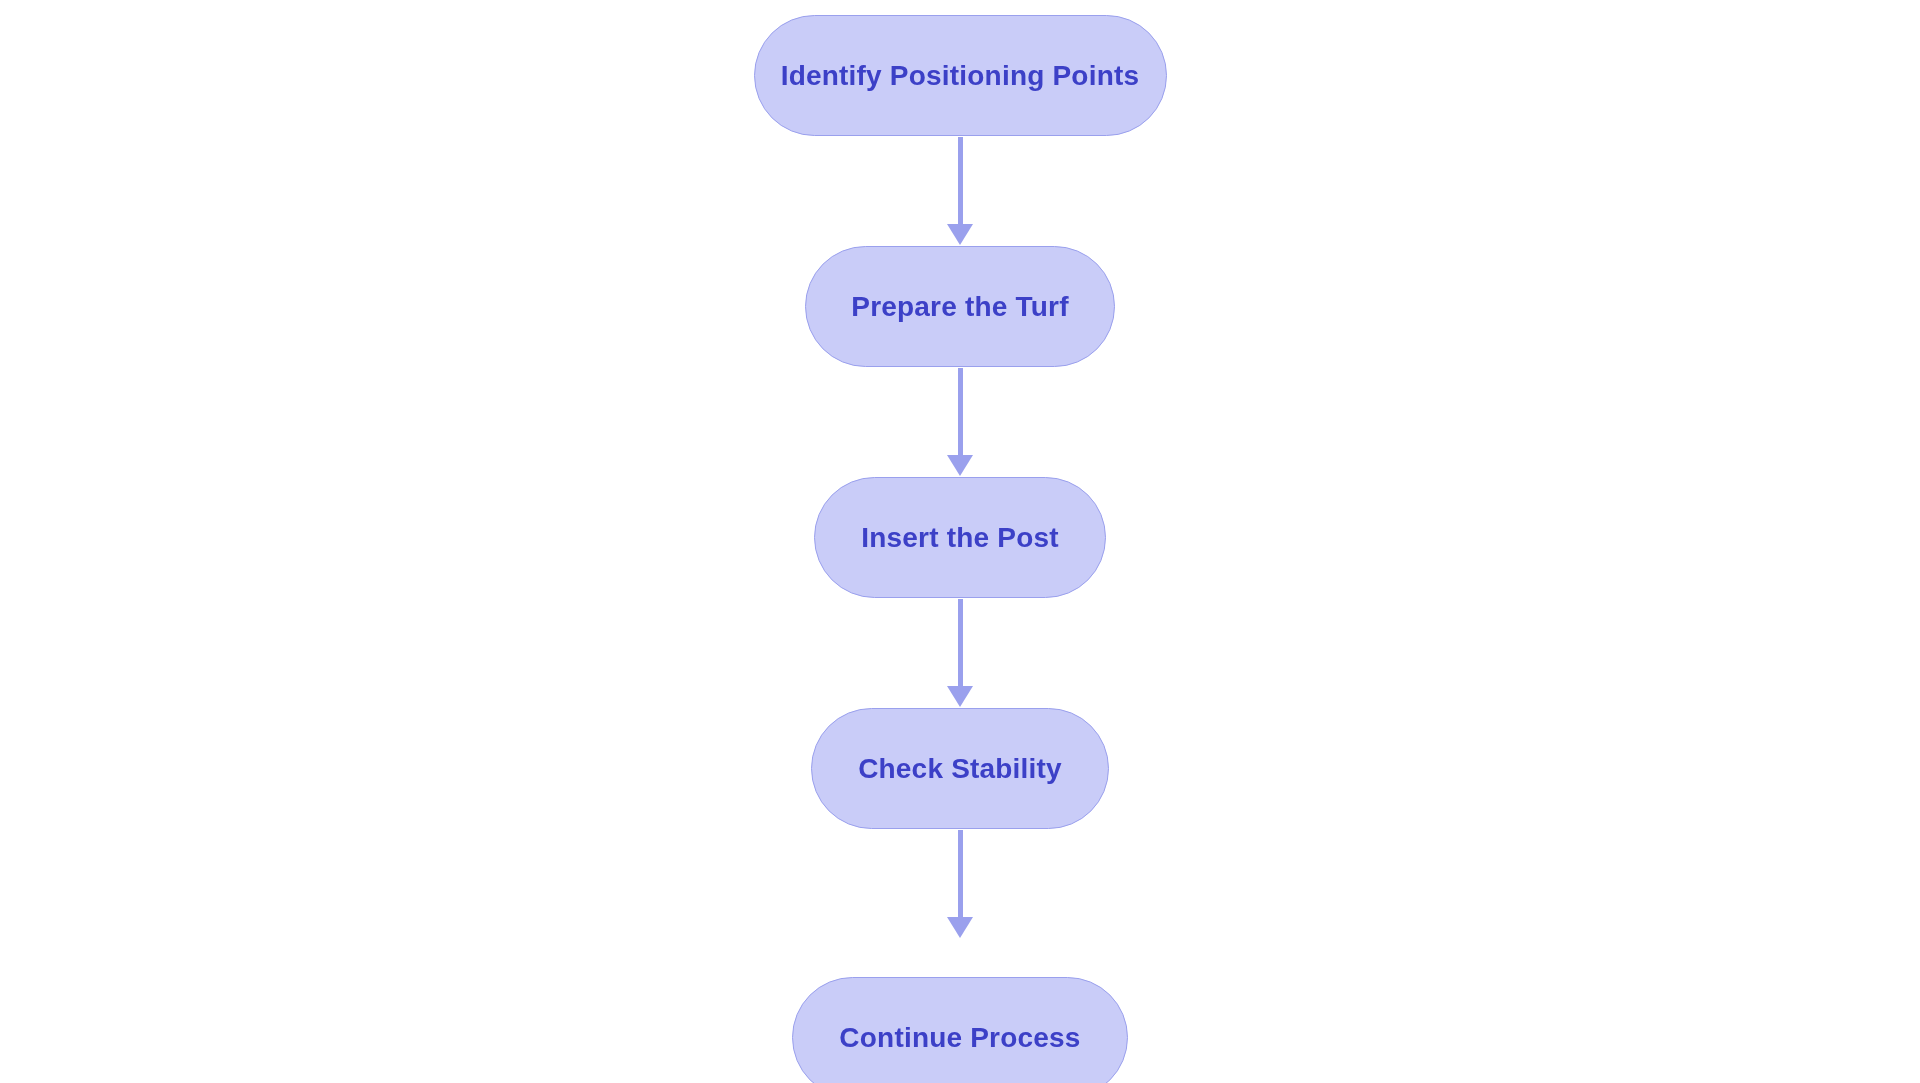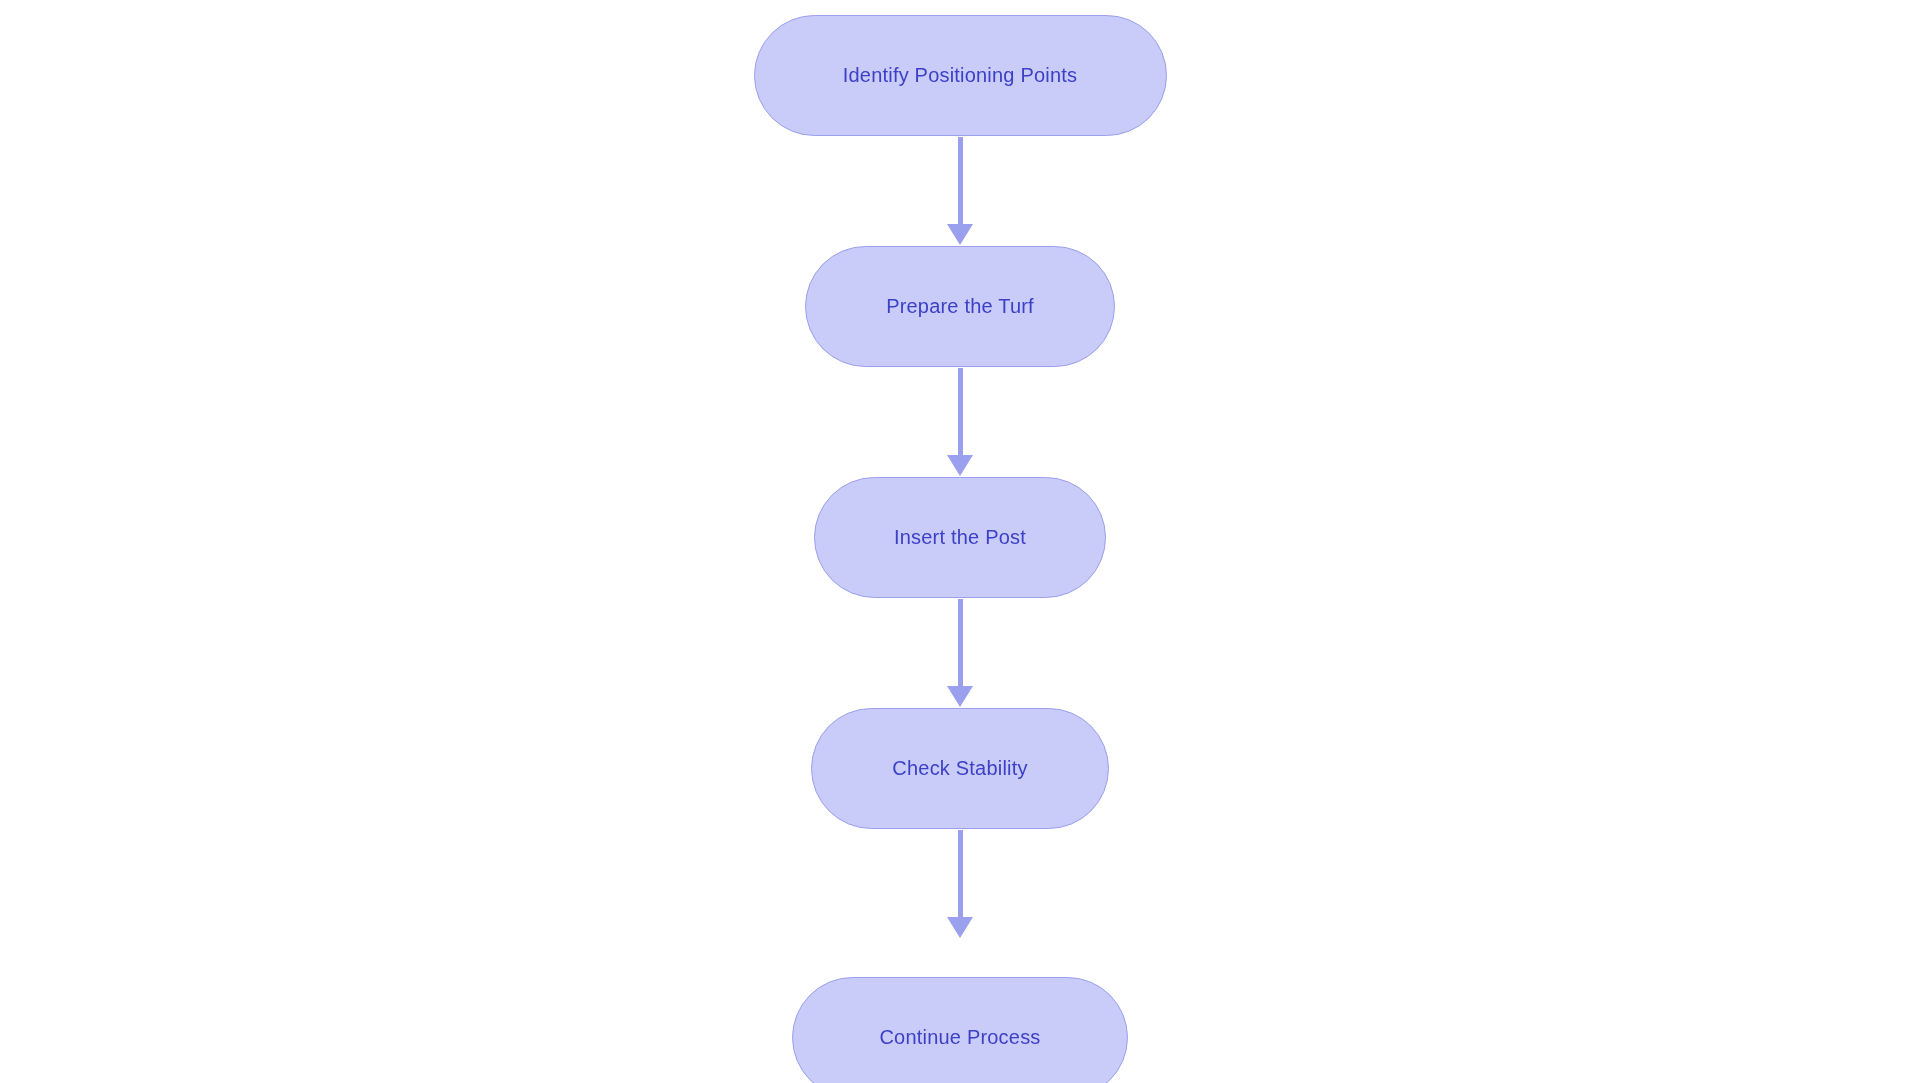--- a/index.html
+++ b/index.html
@@ -31,23 +31,24 @@
     border-radius: 60.5px;
     background: var(--node-fill);
     border: 1.5px solid var(--node-border);
     display: flex;
     align-items: center;
     justify-content: center;
     flex: 0 0 auto;
   }
   .node-label {
     color: var(--node-text);
-    font-size: 20px;
+    font-size: 28px;
     letter-spacing: 0.2px;
     white-space: nowrap;
+    font-weight: bold;
   }
   
   .node.n0 { width: 413px; }
   .node.n1 { width: 310px; }
   .node.n2 { width: 292px; text-align: center; }
   .node.n3 { width: 298px; }
   .node.n4 { width: 336px; margin-top: 38px; }
   .connector {
     height: 110px;
     display: flex;

